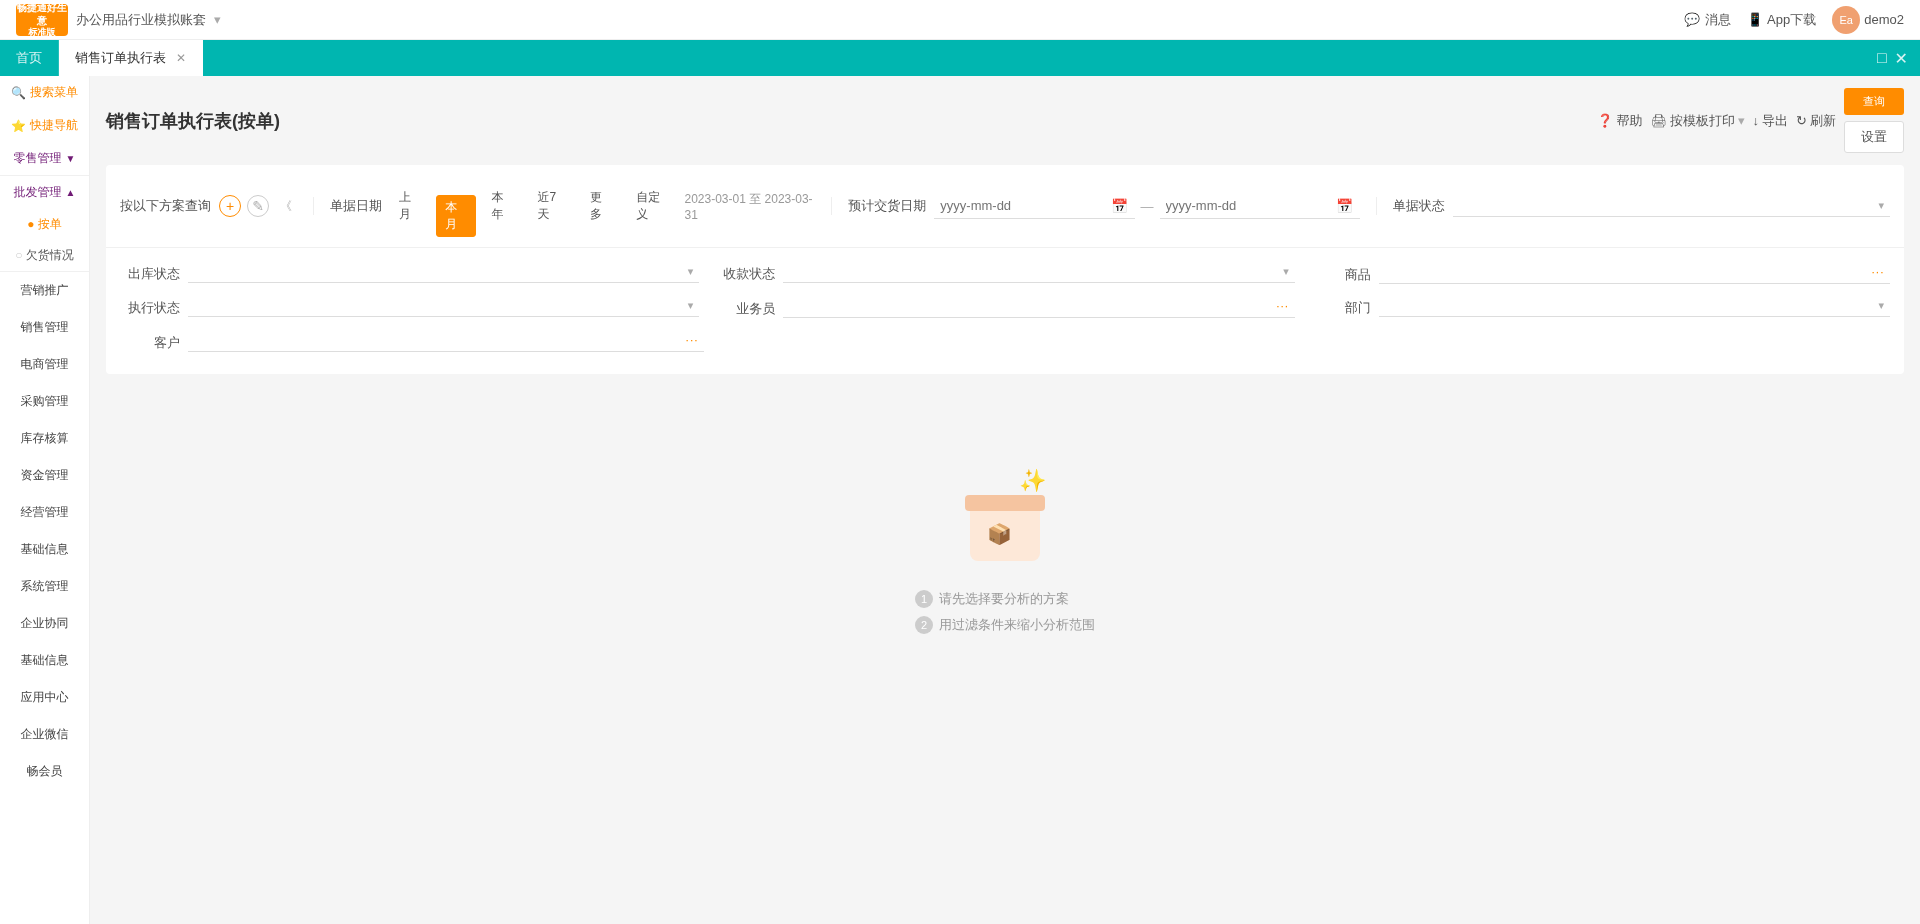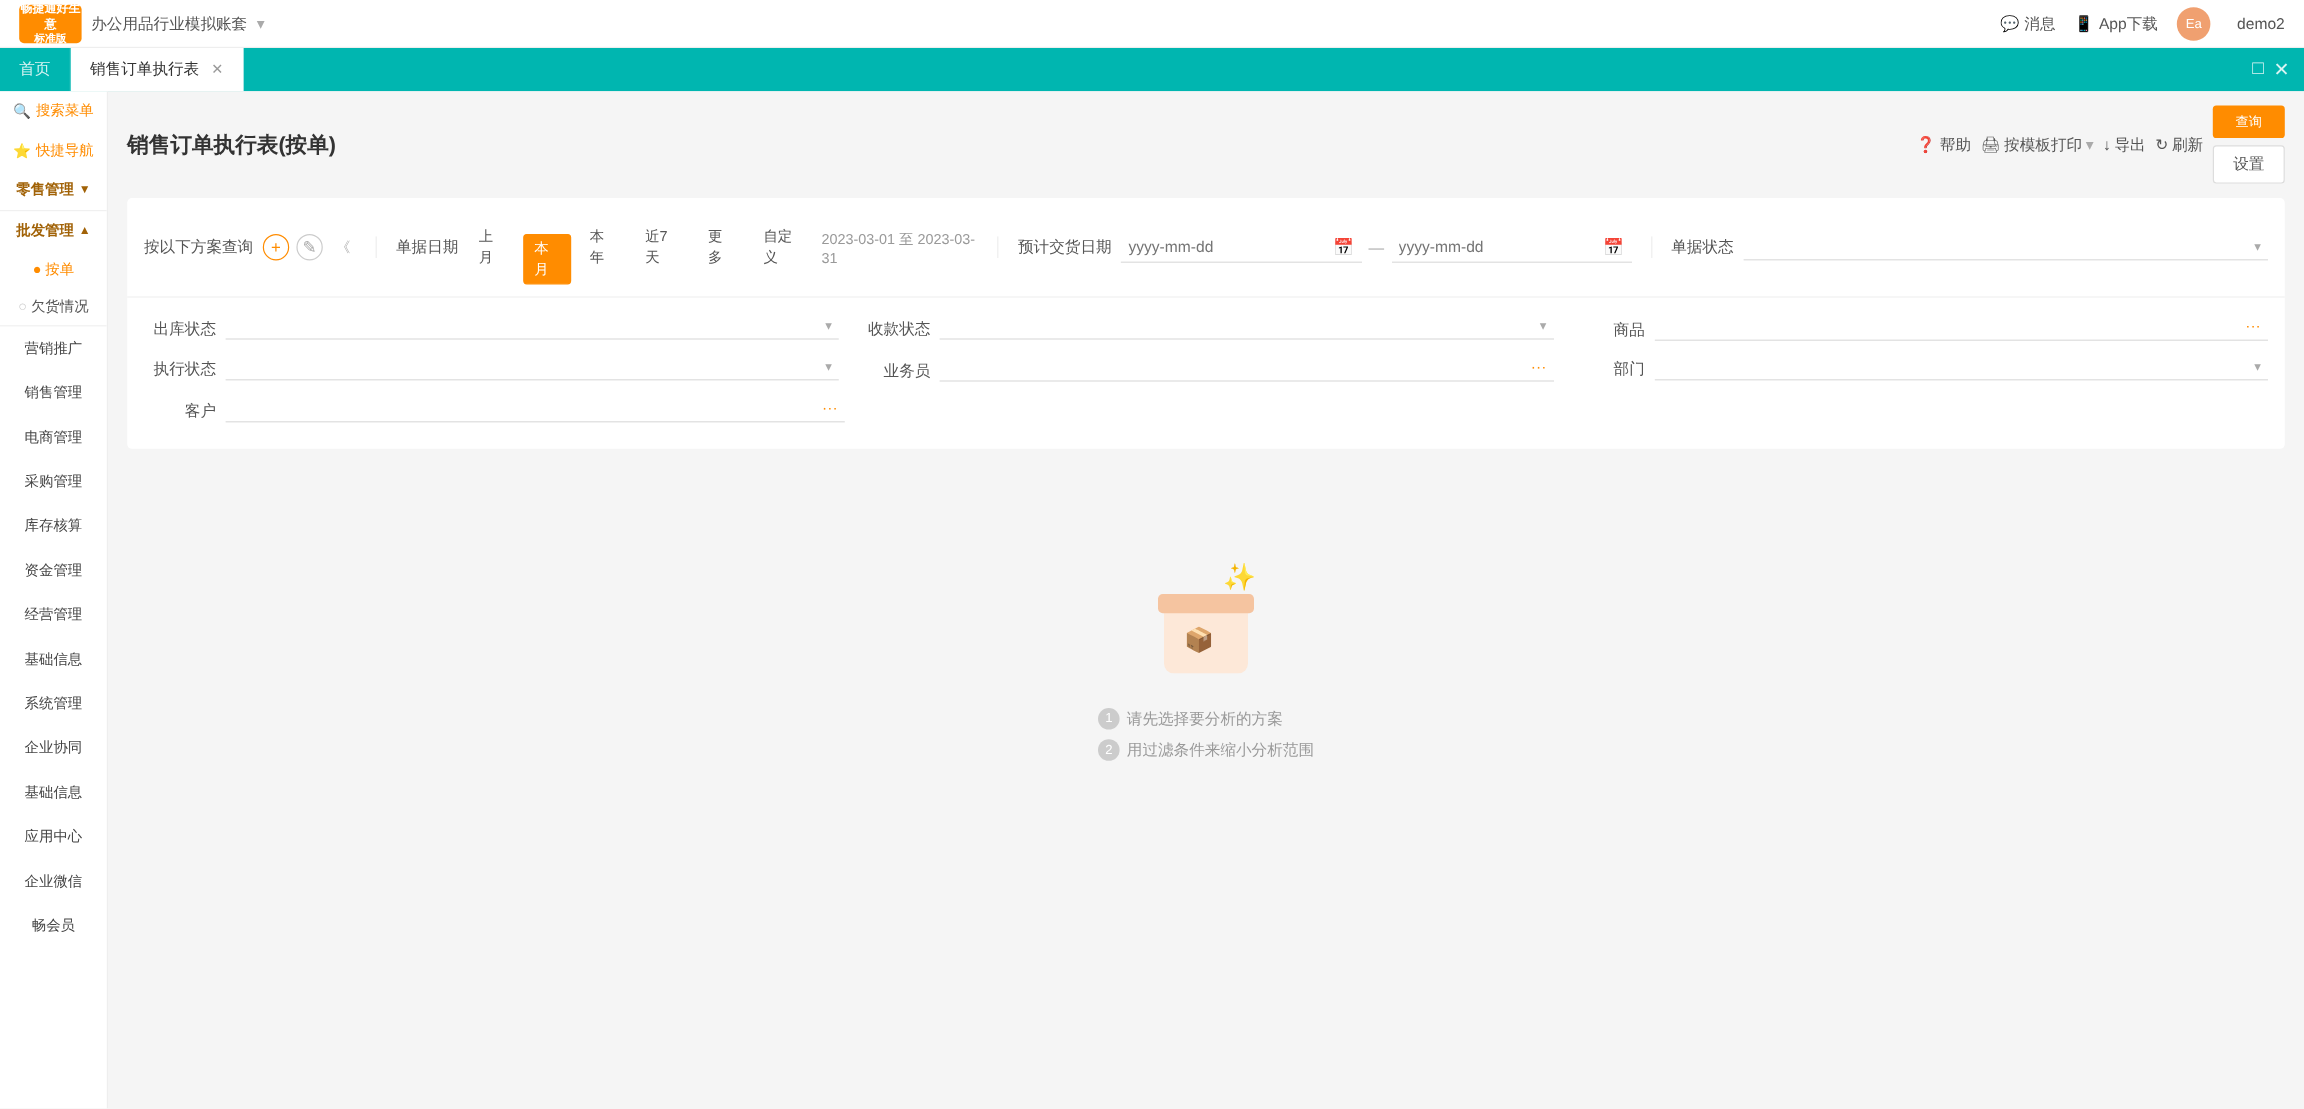--- a/index.html
+++ b/index.html
@@ -92,27 +92,27 @@
       display: flex;
       flex-direction: column;
       align-items: center;
       gap: 3px;
     }
     .sidebar-group { border-bottom: 1px solid #f0f0f0; }
     .sidebar-group-title {
       padding: 8px 0;
       text-align: center;
       font-size: 12px;
-      color: #a16207;
+      color: #701a75;
       cursor: pointer;
       display: flex;
       align-items: center;
       justify-content: center;
       gap: 4px;
-      font-weight: bold;
+      font-weight: normal;
     }
     .sidebar-group-title .arrow { font-size: 10px; }
     .sidebar-sub-item {
       padding: 7px 0;
       text-align: center;
       font-size: 12px;
       color: #555;
       cursor: pointer;
     }
     .sidebar-sub-item.active { color: #ff8c00; }
@@ -270,21 +270,21 @@
   </div>
   <div class="top-header-right">
     <span>
       <span>💬</span>
       <span>消息</span>
     </span>
     <span>
       <span>📱</span>
       <span>App下载</span>
     </span>
-    <span style="display:flex;align-items:center;gap:22px;">
+    <span style="display:flex;align-items:center;gap:4px;">
       <div class="avatar">Ea</div>
       <span>demo2</span>
     </span>
   </div>
 </div>
 
 <div class="tab-bar">
   <div class="tab-item">
     <span>首页</span>
   </div>

